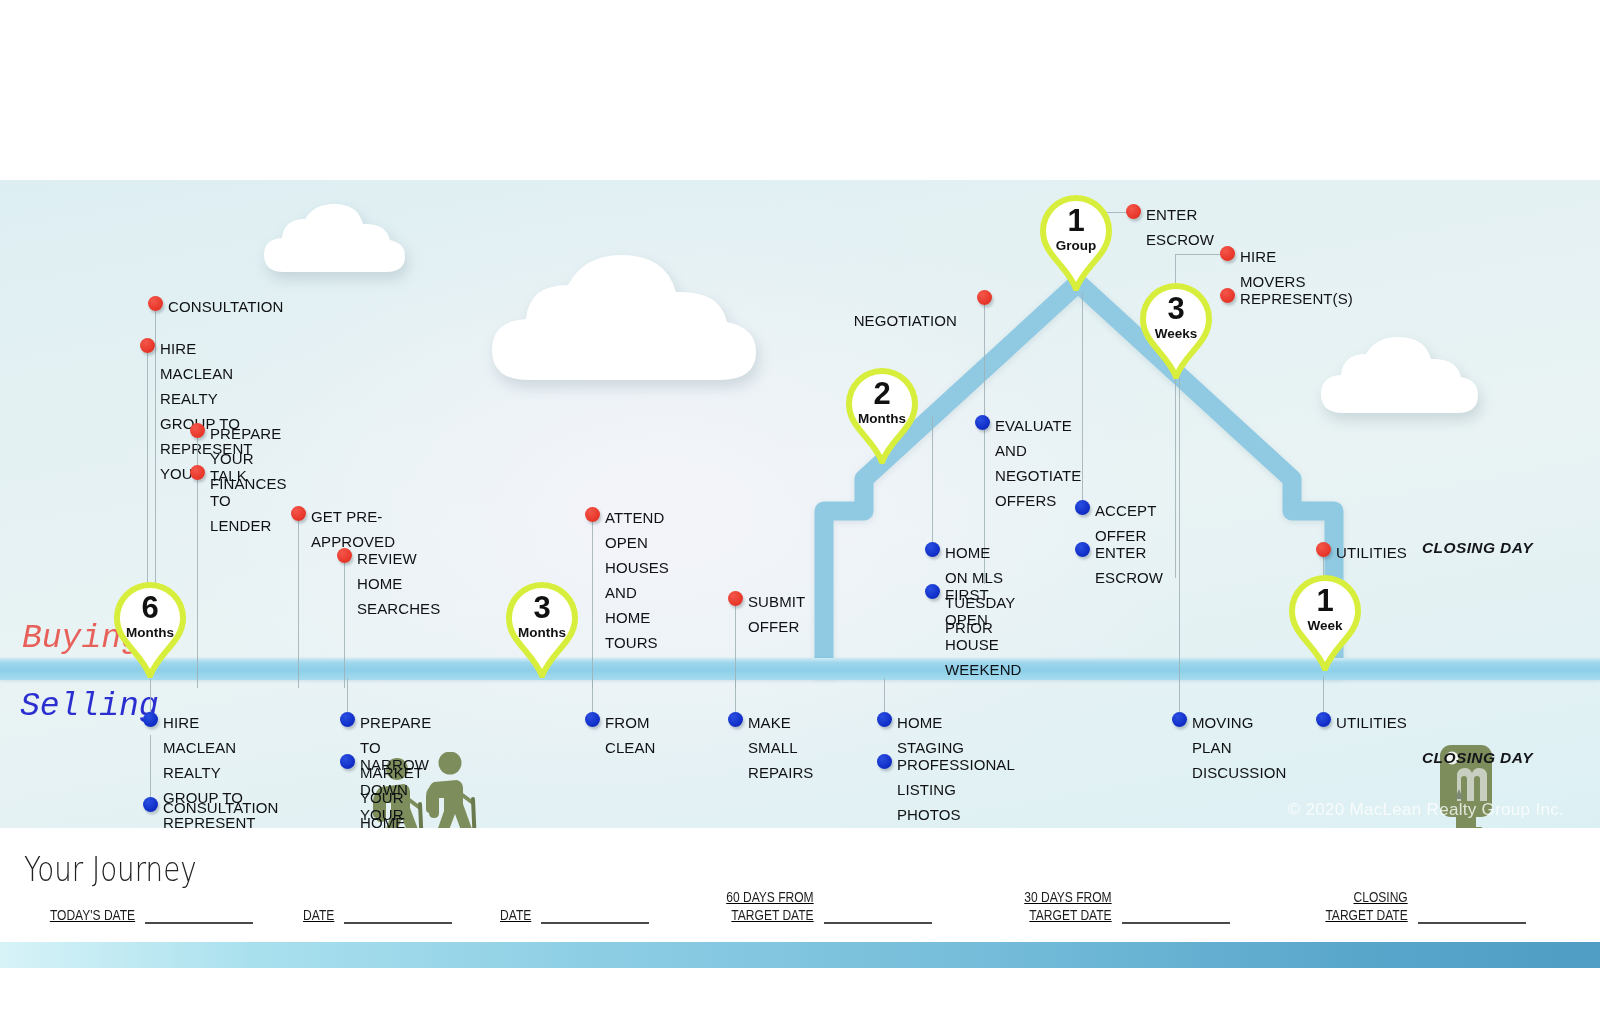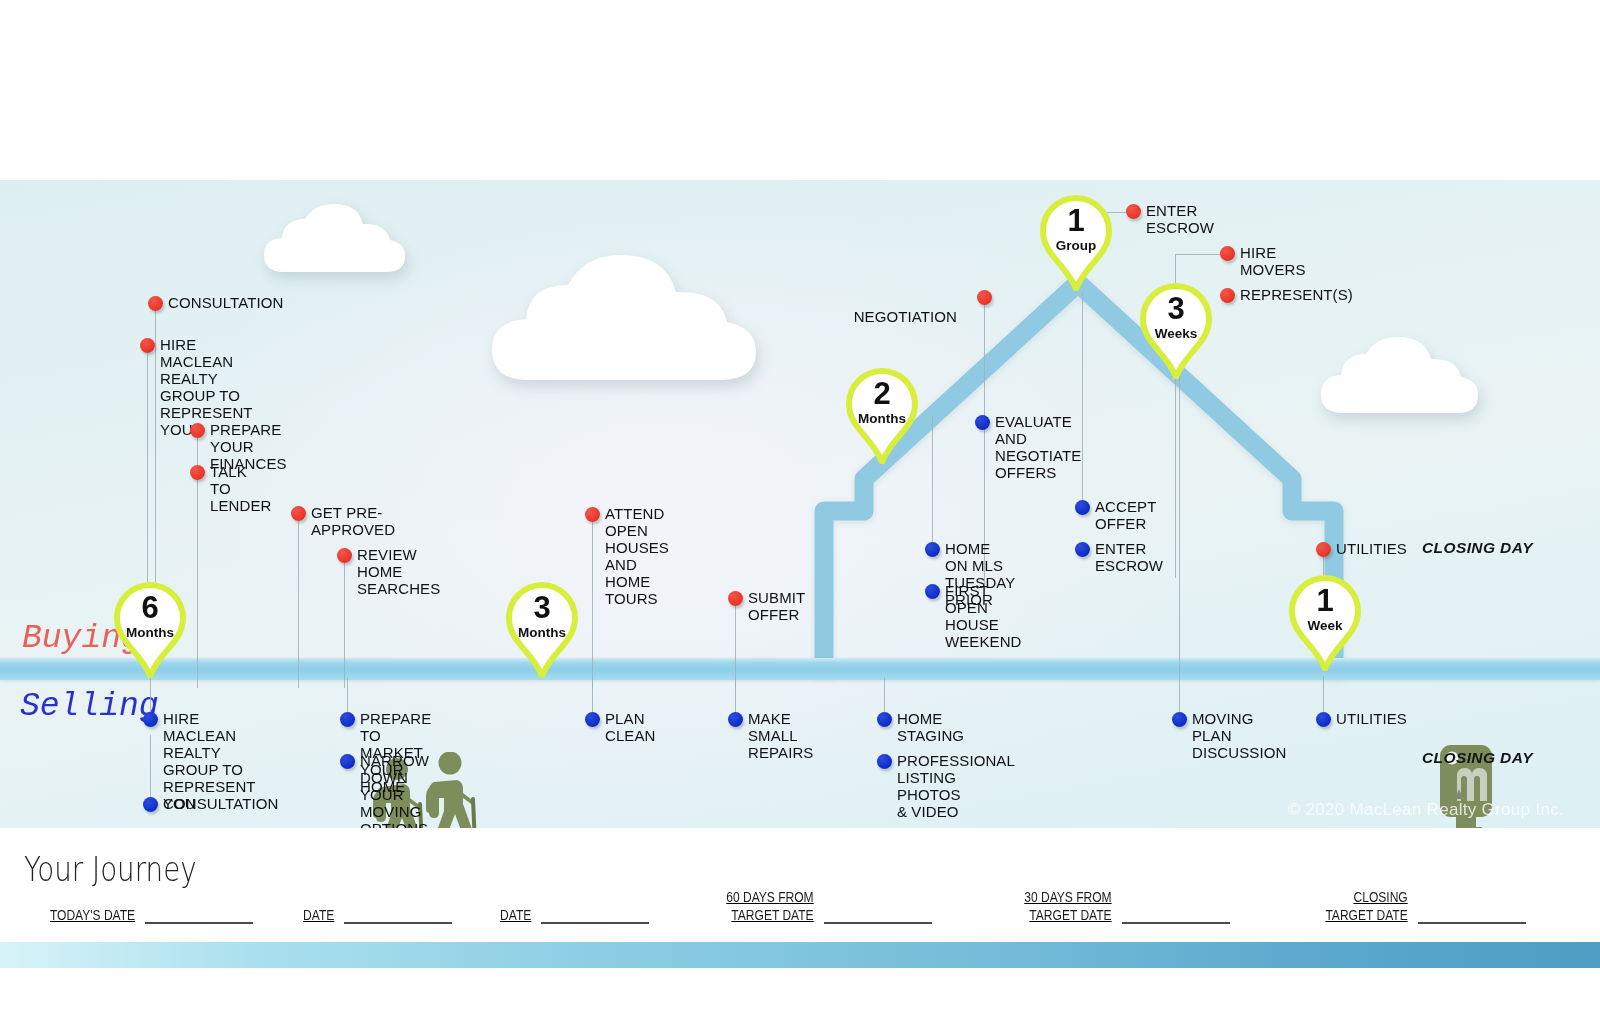--- a/index.html
+++ b/index.html
@@ -68,21 +68,21 @@
   .copyright{position:absolute;right:36px;top:620px;color:#ffffff;opacity:.78;
       font-size:17px;letter-spacing:.3px;white-space:nowrap;}
 
   
   .node{position:absolute;}
   .leader{position:absolute;width:1px;background:#9fb0b6;opacity:.85;}
   .dot{position:absolute;width:15px;height:15px;border-radius:50%;
      box-shadow:1.5px 2.5px 2.5px rgba(70,90,100,.30);}
   .dot.red{background:radial-gradient(circle at 35% 30%, #f4564a 0%, #e8392c 60%, #cf2a1f 100%);}
   .dot.blue{background:radial-gradient(circle at 35% 30%, #2a4fe0 0%, #1230c9 60%, #0d23a8 100%);}
-  .nlabel{position:absolute;font-size:15px;line-height:17px;color:#101114;
+  .nlabel{position:absolute;font-size:15px;line-height:25px;color:#101114;
      font-family:"Liberation Sans",sans-serif;letter-spacing:.1px;white-space:pre-line;}
   .nlabel.right{left:20px;top:-2px;}
   .nlabel.left{right:20px;top:-2px;text-align:right;margin-top:20px;}
 
   
   .pin{position:absolute;width:74px;height:98px;}
   .pin svg{position:absolute;left:0;top:0;}
   .pin .pnum{position:absolute;left:0;top:12px;width:74px;text-align:center;
      font-size:31px;font-weight:bold;color:#111;line-height:1;
      font-family:"Liberation Sans",sans-serif;}
@@ -274,21 +274,21 @@
 MARKET YOUR HOME</div>
     </div>
     <div class="node" style="left:340px;top:574px;">
       <div class="dot blue"></div>
       <div class="nlabel right">NARROW DOWN YOUR
 MOVING OPTIONS</div>
     </div>
     <div class="node" style="left:585px;top:532px;">
       <div class="leader" style="left:7px;top:-34px;height:36px;"></div>
       <div class="dot blue"></div>
-      <div class="nlabel right">PLAN CLEAN</div>
+      <div class="nlabel right">FROM CLEAN</div>
     </div>
     <div class="node" style="left:728px;top:532px;">
       <div class="leader" style="left:7px;top:-34px;height:36px;"></div>
       <div class="dot blue"></div>
       <div class="nlabel right">MAKE SMALL
 REPAIRS</div>
     </div>
     <div class="node" style="left:877px;top:532px;">
       <div class="leader" style="left:7px;top:-34px;height:36px;"></div>
       <div class="dot blue"></div>

